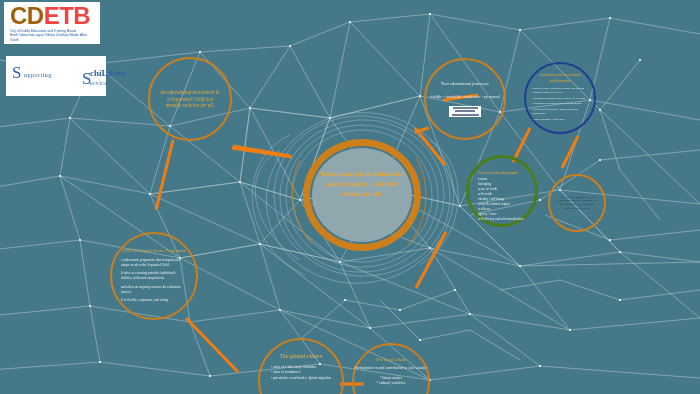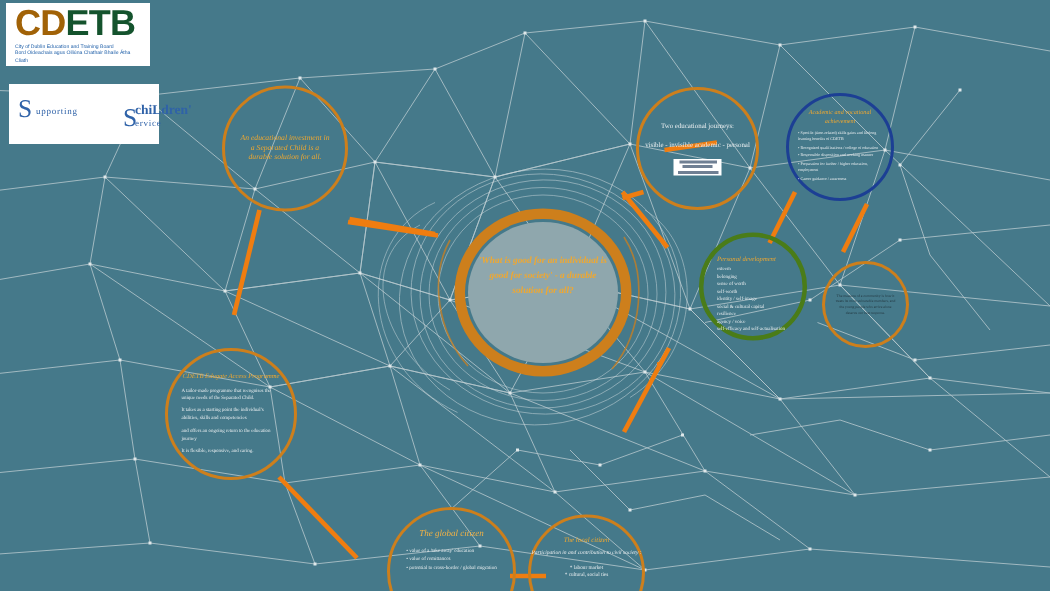--- a/index.html
+++ b/index.html
@@ -14,21 +14,21 @@
 
   
   .logo-box{position:absolute;background:#fff;}
   #logo-cdetb{left:4px;top:2px;width:96px;height:42px;}
   #logo-cdetb .lg-main{
     font-family:"Liberation Sans",sans-serif;
     font-weight:bold;font-size:24px;letter-spacing:-0.5px;
     line-height:26px;padding:1px 0 0 6px;
   }
   #logo-cdetb .c1{color:#a16207;}
-  #logo-cdetb .c2{color:#14532d;}
+  #logo-cdetb .c2{color:#ef4444;}
   #logo-cdetb .lg-sub{
     font-family:"Liberation Sans",sans-serif;
     font-size:3.4px;line-height:4.4px;color:#1f5fa8;
     padding:0 4px 0 6px;
   }
   #logo-scs{left:6px;top:56px;width:100px;height:40px;}
   #logo-scs .scs{
     position:absolute;color:#2f62a8;white-space:nowrap;
     font-family:"Liberation Serif",serif;
   }

